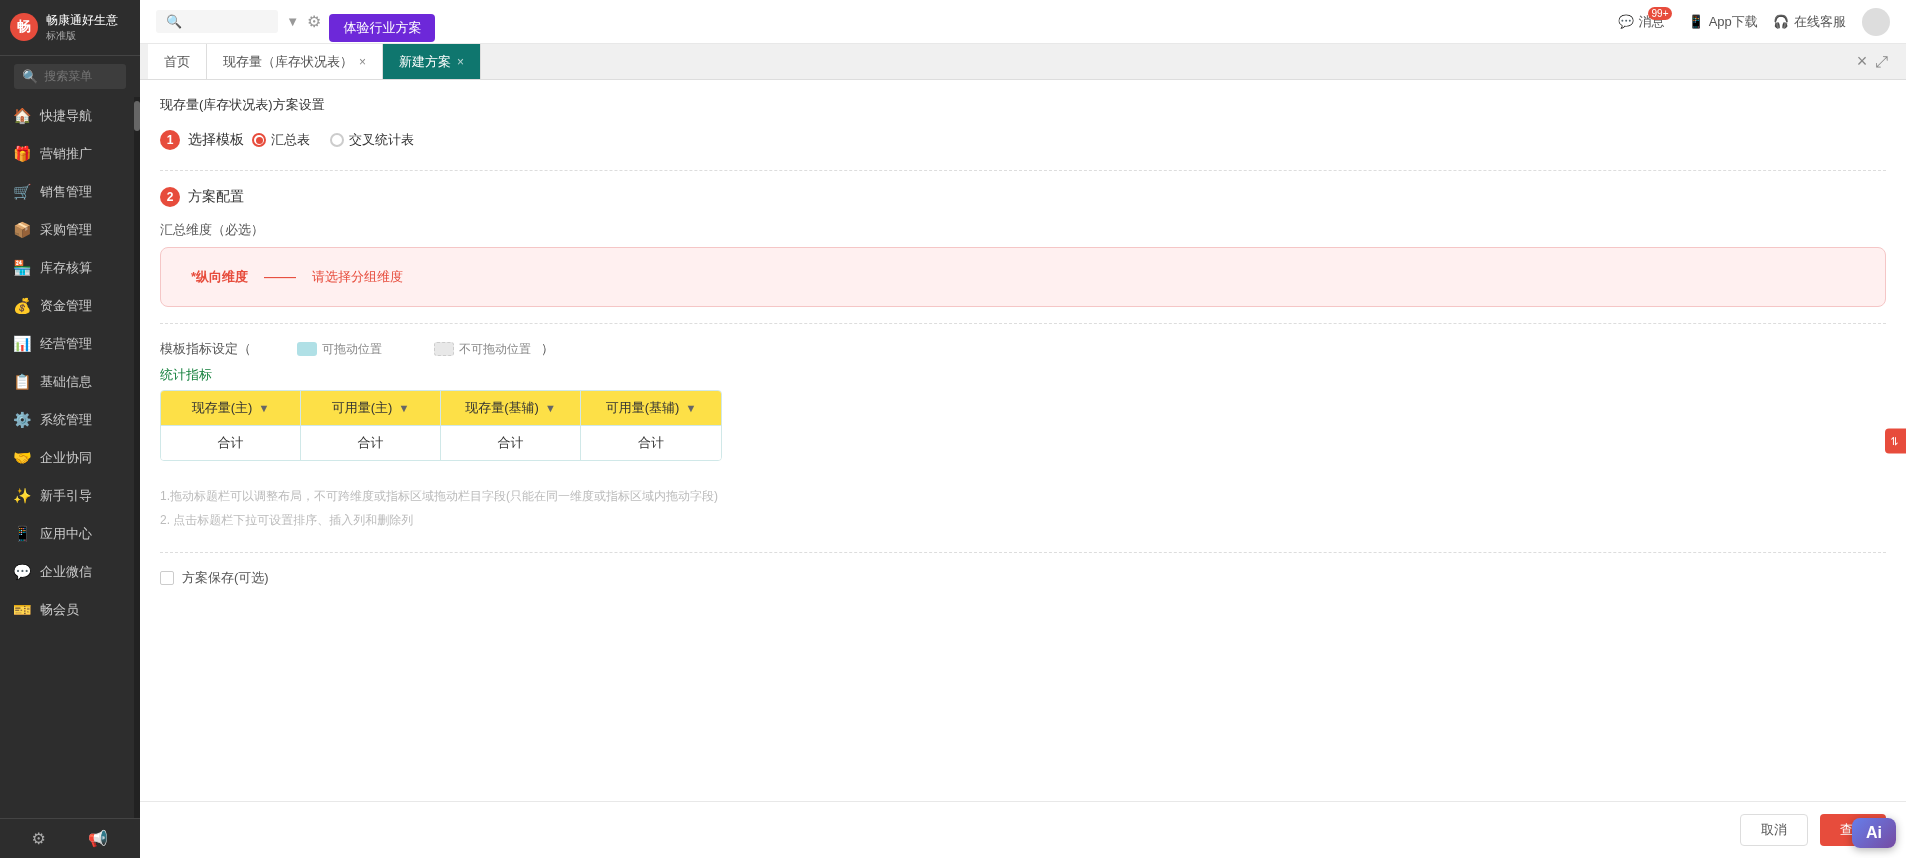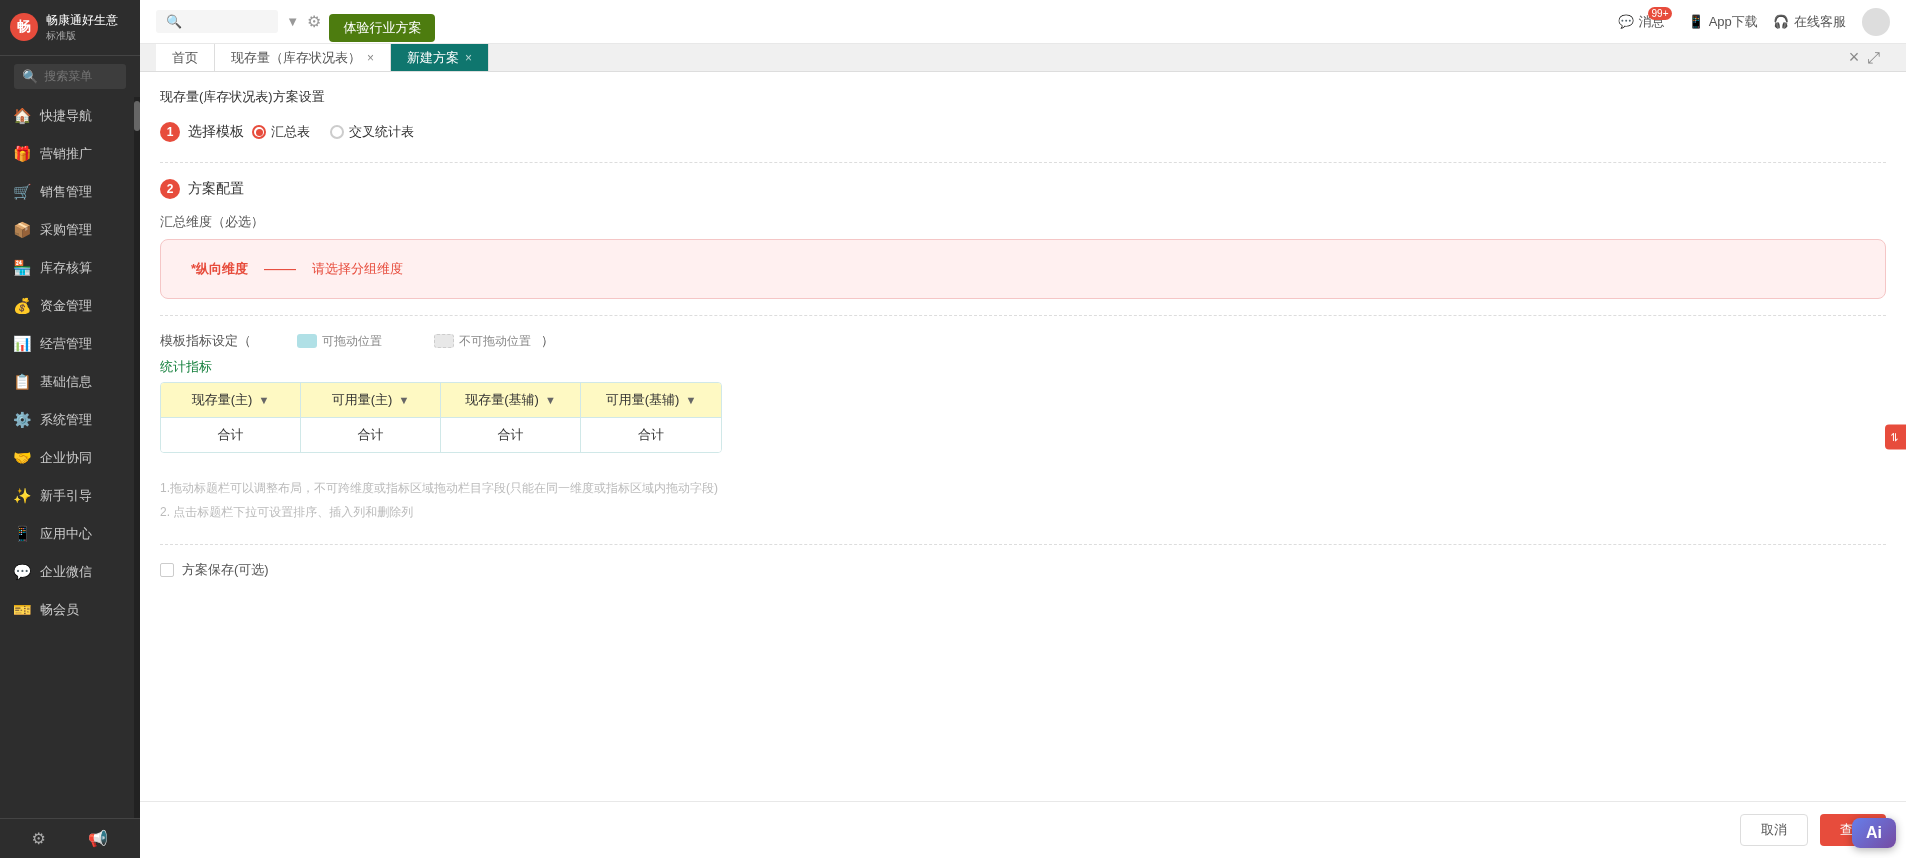--- a/index.html
+++ b/index.html
@@ -84,36 +84,36 @@
     }
     .topbar-left { display: flex; align-items: center; gap: 8px; flex: 1; }
     .topbar-search-area {
       background: #f5f5f5; border-radius: 3px;
       display: flex; align-items: center; gap: 6px;
       padding: 4px 10px; min-width: 120px;
     }
     .topbar-search-area input { background: transparent; border: none; outline: none; font-size: 12px; color: #999; }
     .topbar-gear { color: #999; cursor: pointer; font-size: 16px; }
     .topbar-trial-btn {
-      background: #4d7c0f; color: white; border: none; border-radius: 4px;
+      background: #6d28d9; color: white; border: none; border-radius: 4px;
       padding: 5px 14px; cursor: pointer; font-size: 13px; margin-top: 12px;
     }
     .topbar-right { display: flex; align-items: center; gap: 16px; }
     .topbar-badge-item { position: relative; display: flex; align-items: center; gap: 4px; cursor: pointer; color: #555; font-size: 13px; }
     .badge { background: #e74c3c; color: white; border-radius: 10px; font-size: 10px; padding: 1px 4px; position: absolute; top: -6px; right: -8px; }
     .topbar-avatar { width: 28px; height: 28px; background: #ddd; border-radius: 50%; }
 
     
     .tabbar {
       background: #f0f0f0;
       display: flex;
       align-items: center;
-      padding: 0 16px;
+      padding: 0 8px;
       border-bottom: 1px solid #ddd;
-      height: 28px;
+      height: 36px;
       flex-shrink: 0;
     }
     .tab-item {
       display: flex; align-items: center; gap: 6px;
       padding: 0 16px;
       height: 100%;
       cursor: pointer;
       font-size: 13px;
       color: #555;
       background: #e8e8e8;
@@ -184,21 +184,21 @@
     .indicator-legend { display: flex; align-items: center; gap: 16px; font-size: 12px; color: #888; }
     .legend-item { display: flex; align-items: center; gap: 5px; padding-left: 36px; }
     .legend-box { width: 20px; height: 14px; border-radius: 3px; }
     .legend-box.draggable { background: #b0e0e6; }
     .legend-box.non-draggable { background: #e8e8e8; border: 1px dashed #ccc; }
 
     
     .stats-section { margin-top: 8px; }
     .stats-title { color: #15803d; font-size: 13px; margin-bottom: 6px; font-weight: 500; }
     .stats-table { border: 1px solid #d0e8e8; border-radius: 4px; overflow: hidden; min-width: 500px; display: inline-block; }
-    .stats-header-row { display: flex; background: #fef9c3; justify-content: center; }
+    .stats-header-row { display: flex; background: #fde047; justify-content: center; }
     .stats-data-row { display: flex; background: #fff; border-top: 1px solid #d0e8e8; }
     .stats-cell {
       width: 140px; padding: 8px 12px;
       display: flex; align-items: center; justify-content: center;
       border-right: 1px solid #d0e8e8;
       font-size: 13px; color: #333;
       gap: 6px;
     }
     .stats-cell:last-child { border-right: none; }
     .stats-cell-chevron { color: #666; font-size: 11px; }

